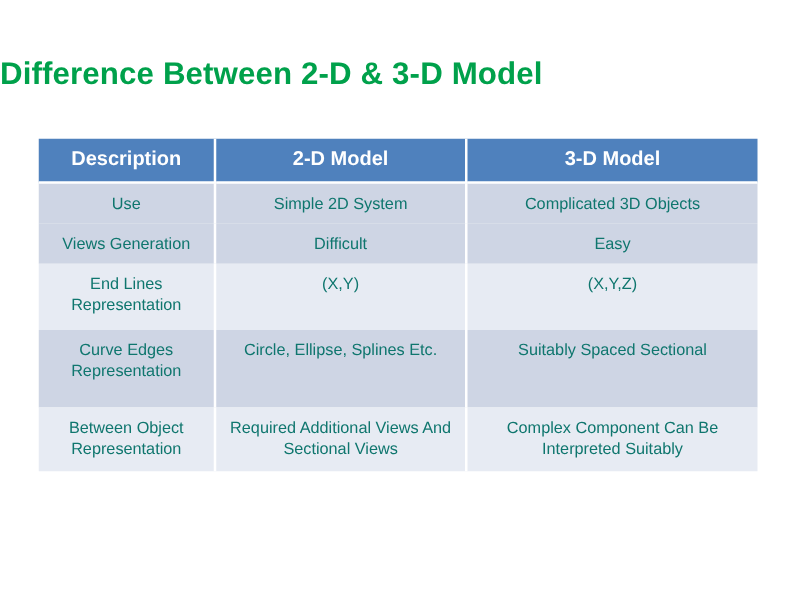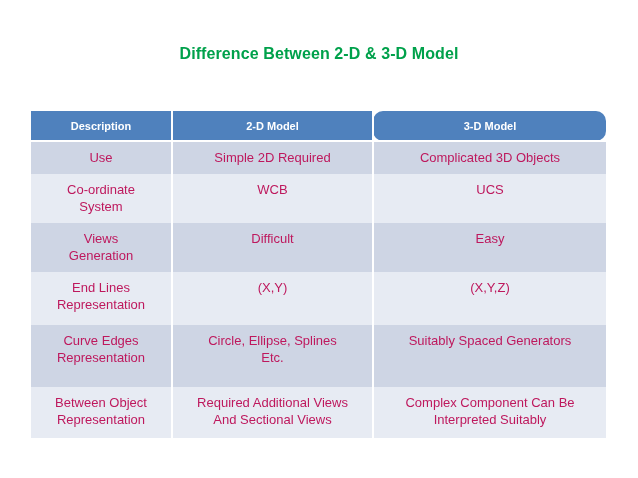--- a/index.html
+++ b/index.html
@@ -17,59 +17,58 @@
     position: relative;
     width: 638px;
     height: 478px;
     background: #ffffff;
   }
   .slide-title {
     position: absolute;
     left: 0;
     top: 45px;
     width: 638px;
-    text-align: center;
-    font-size: 16px;
+    font-size: 25px;
     font-weight: bold;
     color: #00a14b;
     letter-spacing: 0.1px;
   }
   .comparison-table {
     position: absolute;
     left: 31px;
     top: 111px;
     width: 575px;
     border-collapse: collapse;
     table-layout: fixed;
   }
   .comparison-table col.c-desc { width: 141px; }
   .comparison-table col.c-2d   { width: 201px; }
   .comparison-table col.c-3d   { width: 233px; }
 
   .comparison-table th {
     background: #4f81bd;
     color: #ffffff;
-    font-size: 11px;
+    font-size: 16px;
     font-weight: bold;
     text-align: center;
     padding: 8px 4px;
     border-right: 2px solid #ffffff;
     border-bottom: 2px solid #ffffff;
     vertical-align: middle;
     height: 30px;
     box-sizing: border-box;
   }
-  .comparison-table th:last-child { border-right: none; border-radius: 10px; }
+  .comparison-table th:last-child { border-right: none; }
 
   .comparison-table td {
     font-size: 13px;
-    color: #be185d;
+    color: #0f766e;
     text-align: center;
     vertical-align: top;
-    padding: 7px 24px;
+    padding: 7px 1px;
     border-right: 2px solid #ffffff;
     line-height: 1.35;
     box-sizing: border-box;
   }
   .comparison-table td:last-child { border-right: none; }
 
   .row-band-dark td { background: #ced5e4; }
   .row-band-light td { background: #e7ebf3; }
 
   .r-use td          { height: 31px; }
@@ -95,42 +94,37 @@
     <thead>
       <tr>
         <th>Description</th>
         <th>2-D Model</th>
         <th>3-D Model</th>
       </tr>
     </thead>
     <tbody>
       <tr class="row-band-dark r-use">
         <td>Use</td>
-        <td>Simple 2D Required</td>
+        <td>Simple 2D System</td>
         <td>Complicated 3D Objects</td>
-      </tr>
-      <tr class="row-band-light r-coordinate">
-        <td>Co-ordinate System</td>
-        <td>WCB</td>
-        <td>UCS</td>
       </tr>
       <tr class="row-band-dark r-views">
         <td>Views Generation</td>
         <td>Difficult</td>
         <td>Easy</td>
       </tr>
       <tr class="row-band-light r-endlines">
         <td>End Lines Representation</td>
         <td>(X,Y)</td>
         <td>(X,Y,Z)</td>
       </tr>
       <tr class="row-band-dark r-curve">
         <td>Curve Edges Representation</td>
         <td>Circle, Ellipse, Splines Etc.</td>
-        <td>Suitably Spaced Generators</td>
+        <td>Suitably Spaced Sectional</td>
       </tr>
       <tr class="row-band-light r-complex">
         <td>Between Object Representation</td>
         <td>Required Additional Views And Sectional Views</td>
         <td>Complex Component Can Be Interpreted Suitably</td>
       </tr>
     </tbody>
   </table>
 
 </div>

